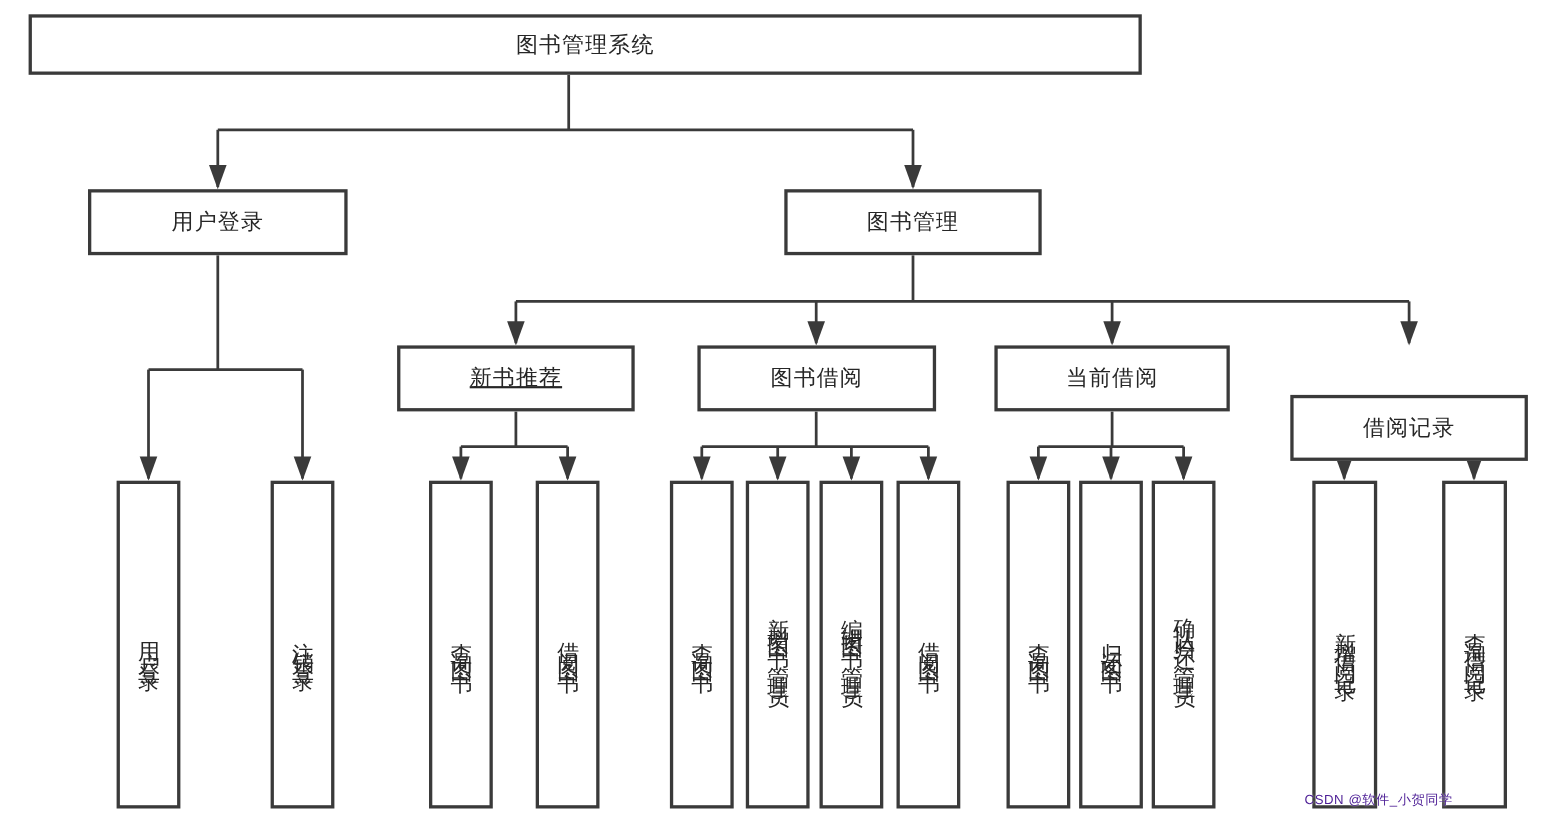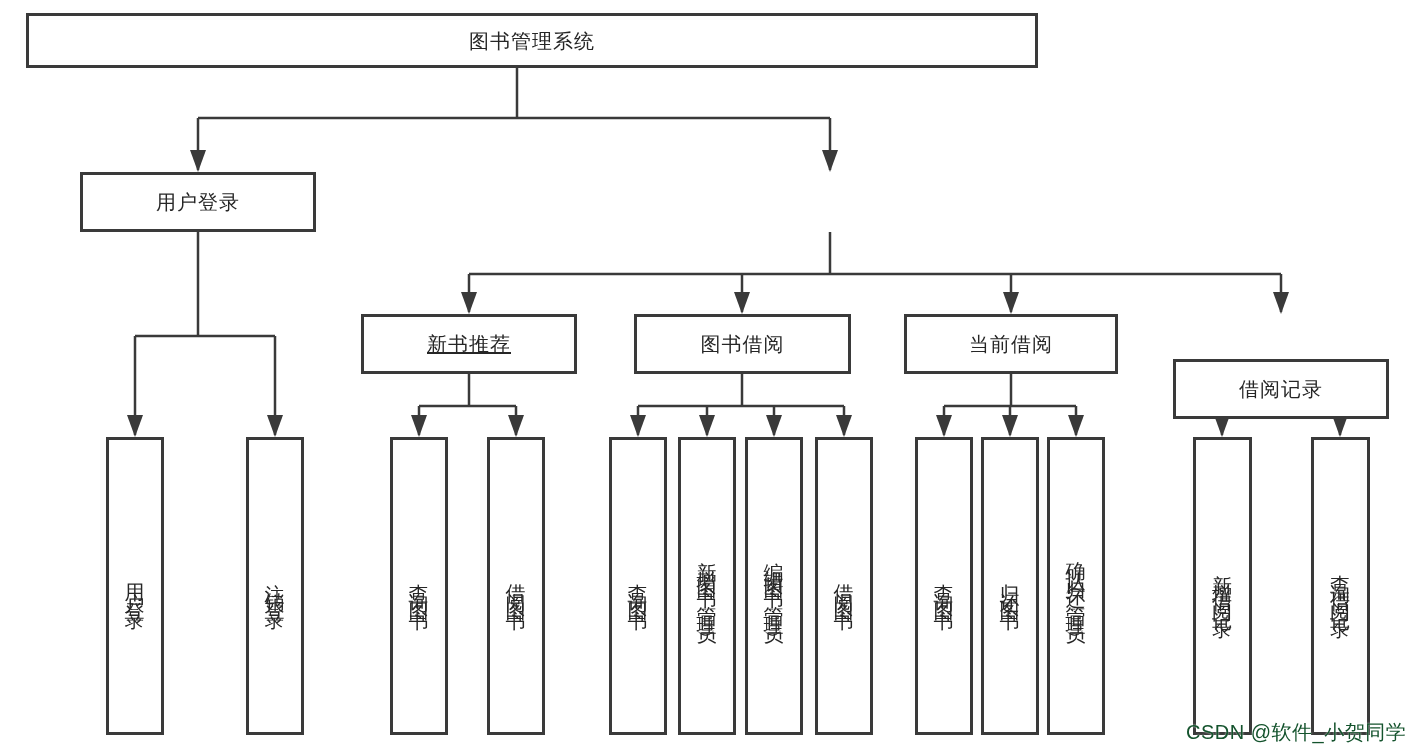--- a/index.html
+++ b/index.html
@@ -13,22 +13,22 @@
     border:3px solid #3a3a3a;color:#262626;z-index:1;
     display:flex;align-items:center;justify-content:center;
     font-size:20px;line-height:1.2;white-space:nowrap;
   }
   .hnode{letter-spacing:1px;}
   .vnode{
     writing-mode:vertical-rl;text-orientation:mixed;
     letter-spacing:9px;line-height:1;font-size:20px;
   }
   .watermark{
-    position:absolute;z-index:5;font-size:20px;letter-spacing:0.5px;
-    color:#14532d;text-shadow:0 0 2px rgba(255,255,255,.9);
+    position:absolute;z-index:5;font-size:12px;letter-spacing:0.5px;
+    color:#4c1d95;text-shadow:0 0 2px rgba(255,255,255,.9);
     white-space:nowrap;
   }
 </style>
 </head>
 <body>
 
 <div class="stage">
 
   <svg class="wires" width="1405" height="747" viewBox="0 0 1405 747">
     <g stroke="#3a3a3a" stroke-width="2.5" fill="none">
@@ -97,20 +97,21 @@
       <path d="M1002,415 L1018,415 L1010,437 Z"></path>
       <path d="M1068,415 L1084,415 L1076,437 Z"></path>
       <path d="M1214,415 L1230,415 L1222,437 Z"></path>
       <path d="M1332,415 L1348,415 L1340,437 Z"></path>
     </g>
   </svg>
 
   <div class="node hnode" style="left:10px;top:13px;width:1012px;height:55px;margin-left:16px;">图书管理系统</div>
 
   <div class="node hnode" style="left:80px;top:172px;width:236px;height:60px;">用户登录</div>
+  <div class="node hnode" style="left:713px;top:172px;width:234px;height:60px;">图书管理</div>
 
   <div class="node hnode" style="left:361px;top:314px;width:216px;height:60px;text-decoration:underline;">新书推荐</div>
   <div class="node hnode" style="left:634px;top:314px;width:217px;height:60px;">图书借阅</div>
   <div class="node hnode" style="left:904px;top:314px;width:214px;height:60px;">当前借阅</div>
   <div class="node hnode" style="left:1173px;top:314px;width:216px;height:60px;margin-top:45px;">借阅记录</div>
 
   <div class="node vnode" style="left:106px;top:437px;width:58px;height:298px;">用户登录</div>
   <div class="node vnode" style="left:246px;top:437px;width:58px;height:298px;">注销登录</div>
 
   <div class="node vnode" style="left:390px;top:437px;width:58px;height:298px;">查询图书</div>

